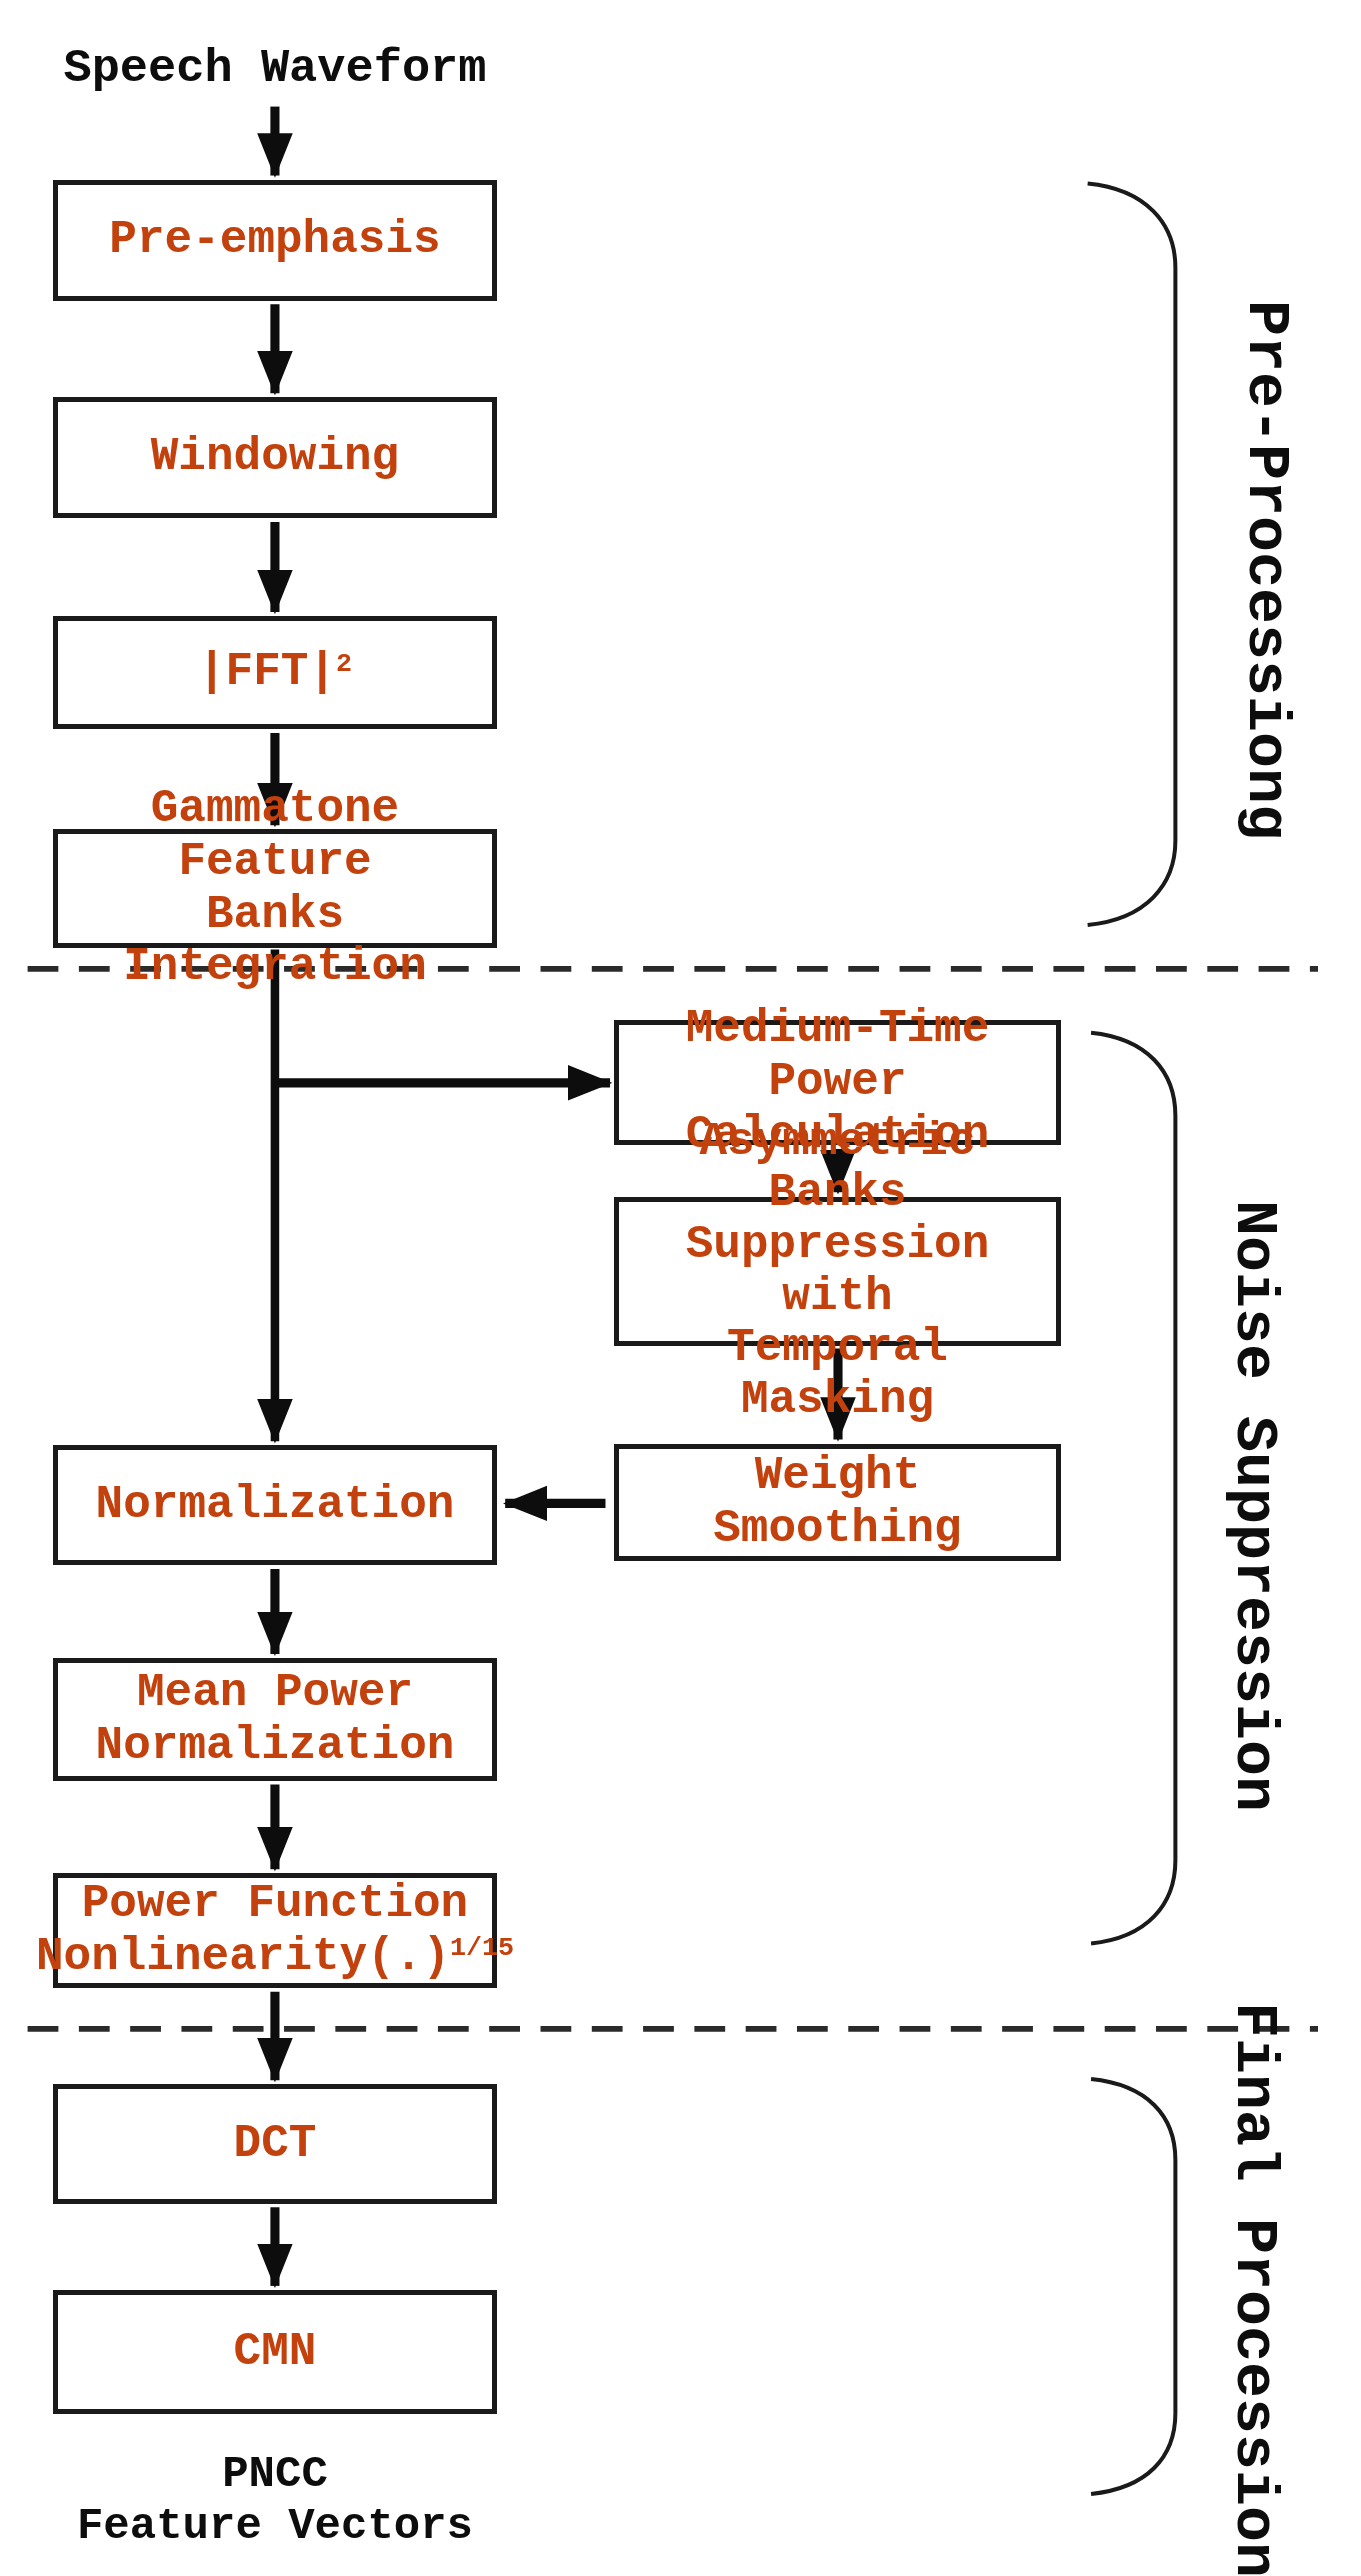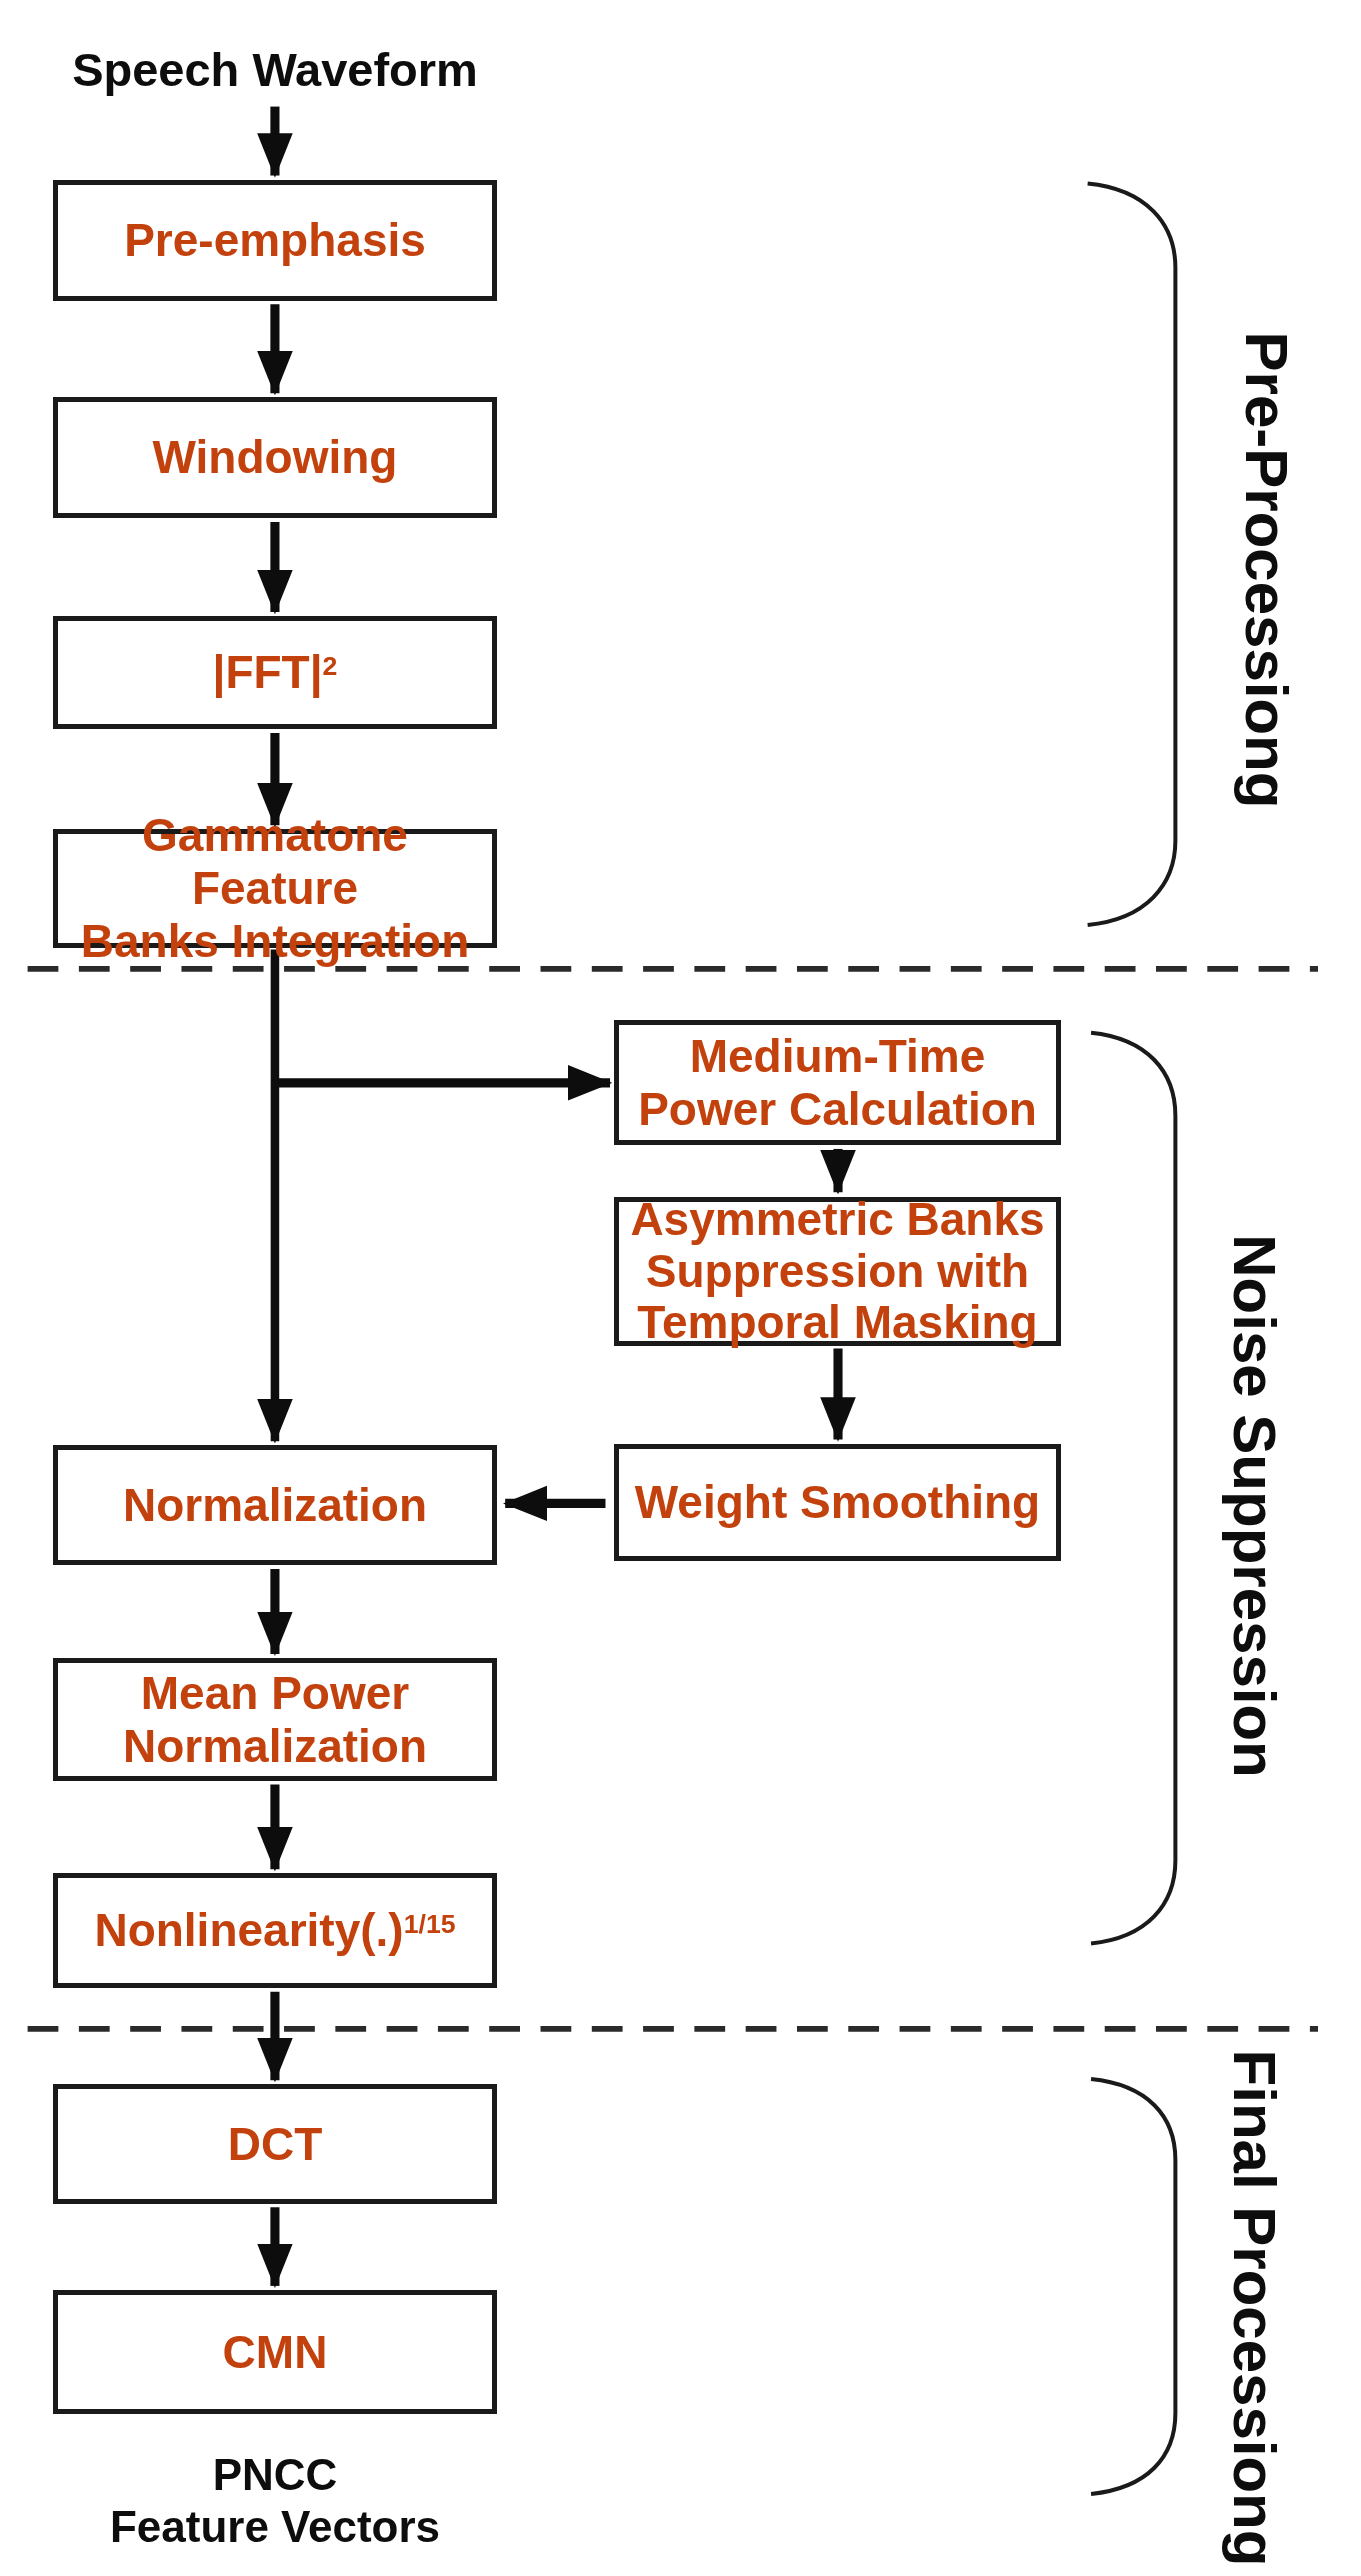--- a/index.html
+++ b/index.html
@@ -1,21 +1,21 @@
 <!DOCTYPE html>
 <html style="font-size:9px"><head>
 <meta charset="utf-8">
 <style>
   html,body{margin:0;padding:0;background:#ffffff;}
   .canvas{
     position:relative;
     width:1318px;
     height:2576px;
     background:#ffffff;
-    font-family:Liberation Sans, sans-serif;
+    font-family:Liberation Mono, monospace;
     color:#0d0d0d;
     overflow:hidden;
   }
   .wires{
     position:absolute;
     left:0;top:0;
     width:1362px;height:2576px;
   }
   .wires line.shaft{stroke:#0d0d0d;stroke-width:16;}
   .wires line.thin{stroke:#0d0d0d;stroke-width:15;}
@@ -157,20 +157,21 @@
 
   <div class="box" style="left:53px;top:1658px;width:444px;height:123px">
     <span class="ln">
       <span class="ln">Mean Power</span>
       <span class="ln">Normalization</span>
     </span>
   </div>
 
   <div class="box" style="left:53px;top:1873px;width:444px;height:115px">
     <span class="ln">
+      <span class="ln">Power Function</span>
       <span class="ln"><span class="inl">Nonlinearity(.)</span><sup class="expo">1/15</sup></span>
     </span>
   </div>
 
   <div class="box" style="left:53px;top:2084px;width:444px;height:120px">
     <span class="ln">DCT</span>
   </div>
 
   <div class="box" style="left:53px;top:2290px;width:444px;height:124px">
     <span class="ln">CMN</span>

